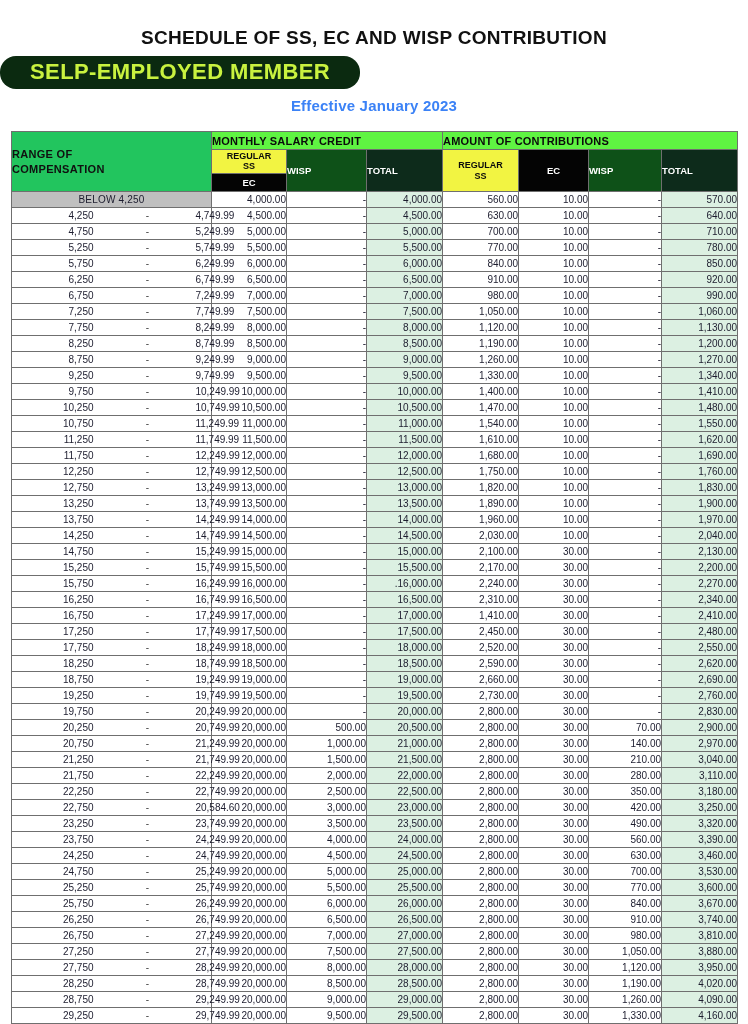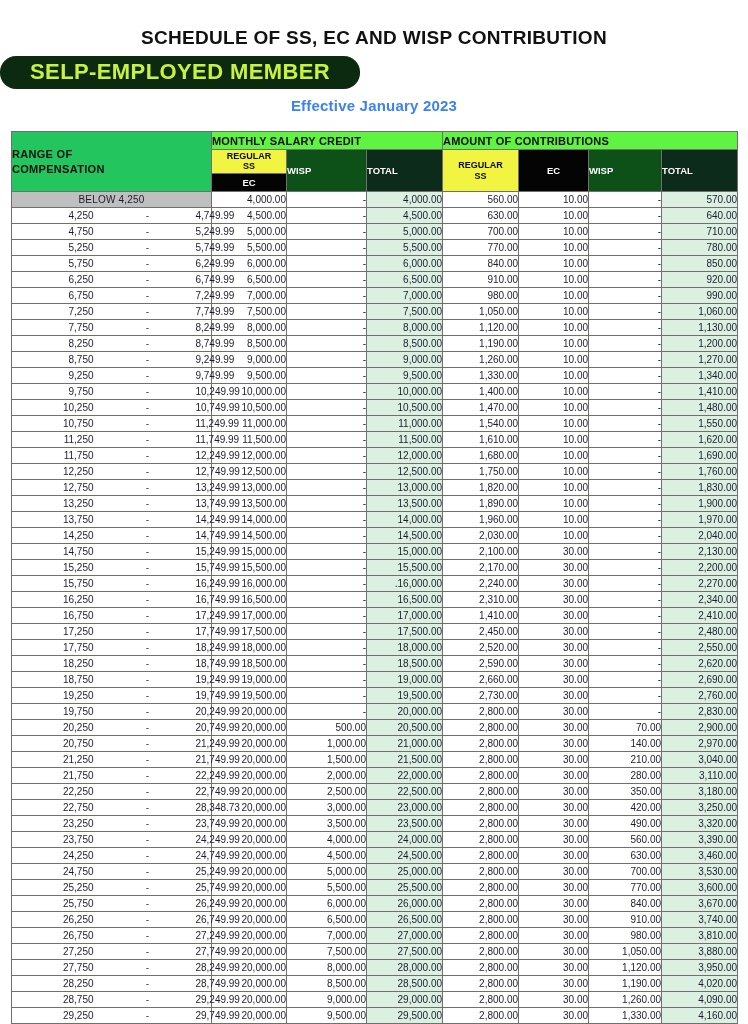--- a/index.html
+++ b/index.html
@@ -846,21 +846,21 @@
             <td class="c-num">2,800.00</td>
             <td class="c-num">30.00</td>
             <td class="c-num">350.00</td>
             <td class="c-total">3,180.00</td>
           </tr>
           <tr>
             <td class="range-cell">
               <div class="range-inner">
                 <span class="r-low">22,750</span>
                 <span class="r-dash">-</span>
-                <span class="r-high">28,348.73</span>
+                <span class="r-high">20,584.60</span>
               </div>
             </td>
             <td class="c-num">20,000.00</td>
             <td class="c-num">3,000.00</td>
             <td class="c-total">23,000.00</td>
             <td class="c-num">2,800.00</td>
             <td class="c-num">30.00</td>
             <td class="c-num">420.00</td>
             <td class="c-total">3,250.00</td>
           </tr>

